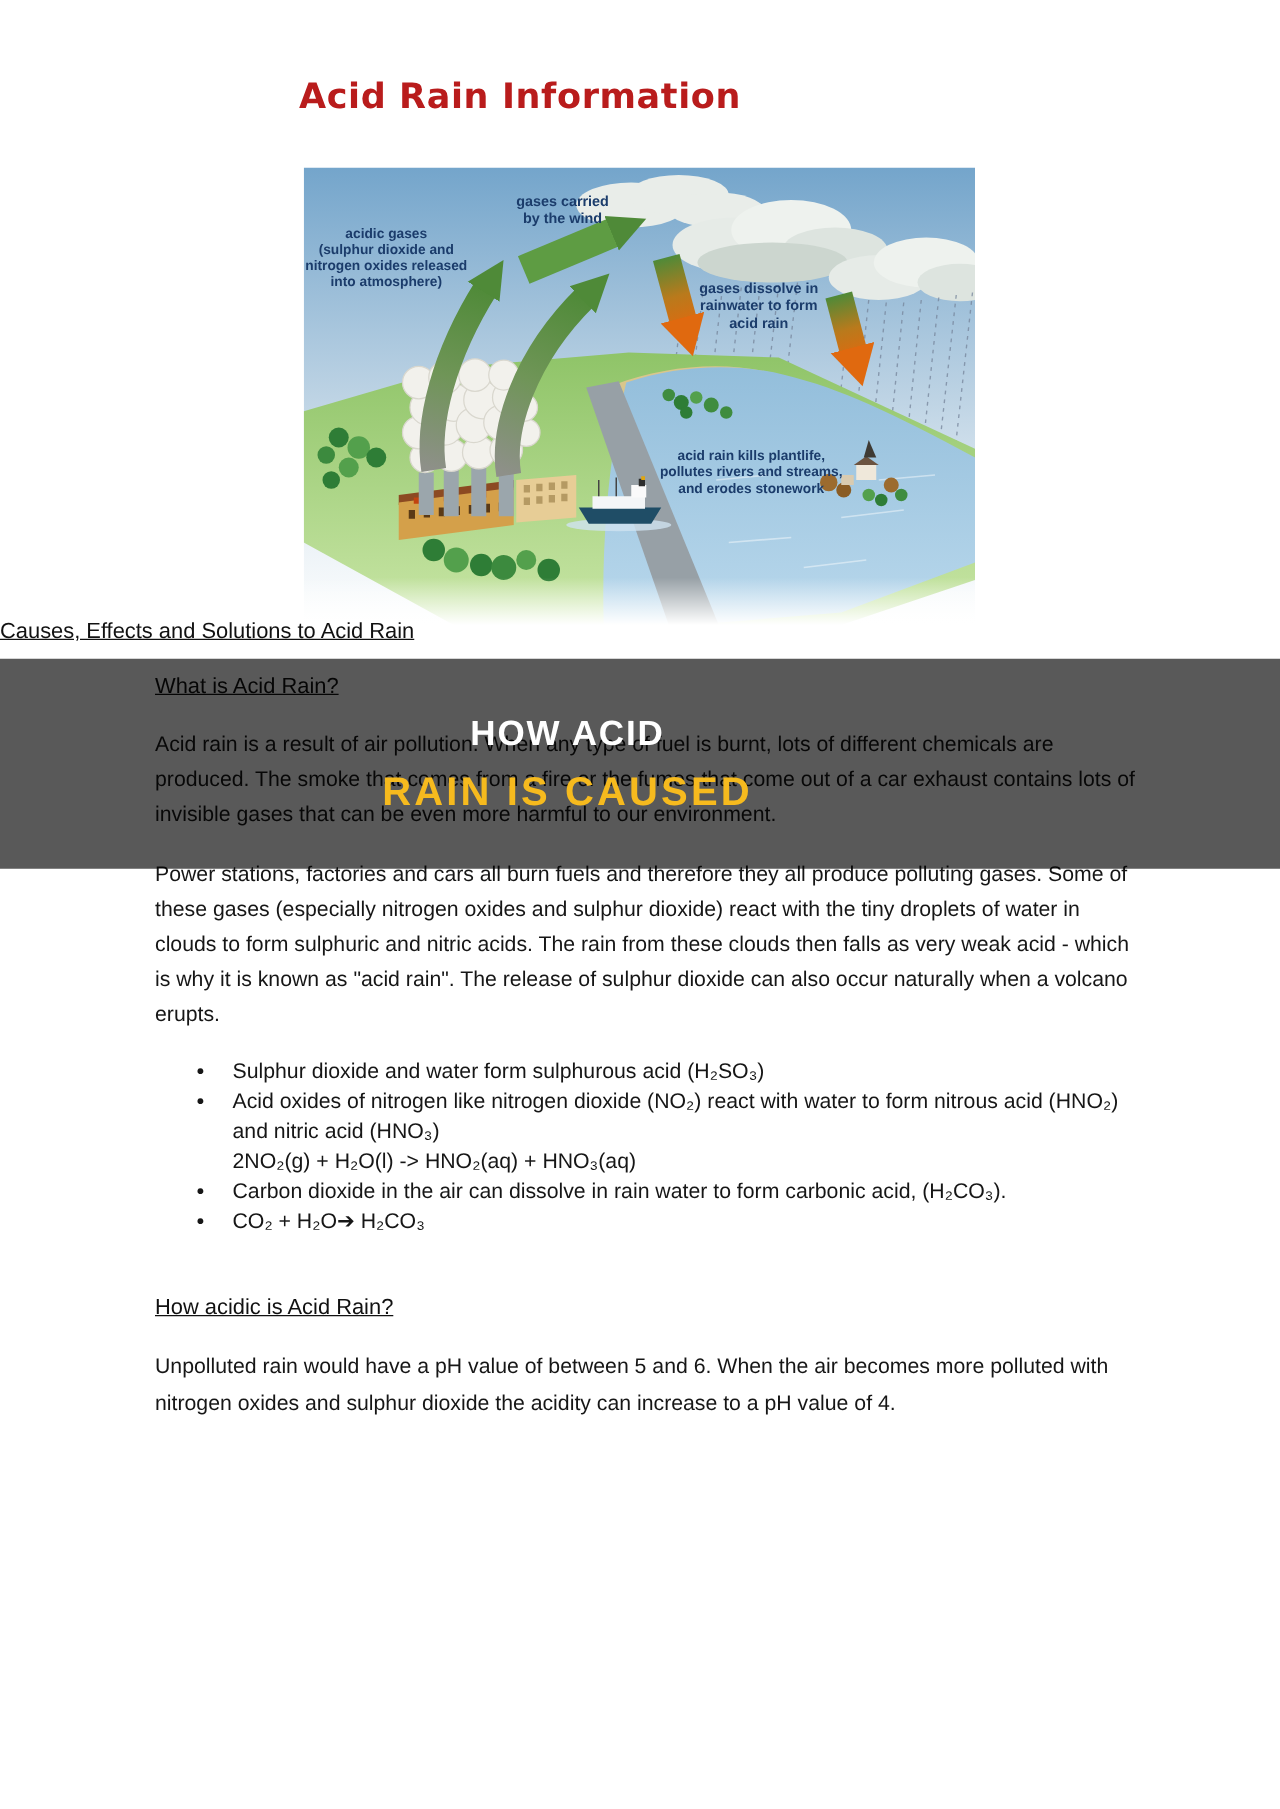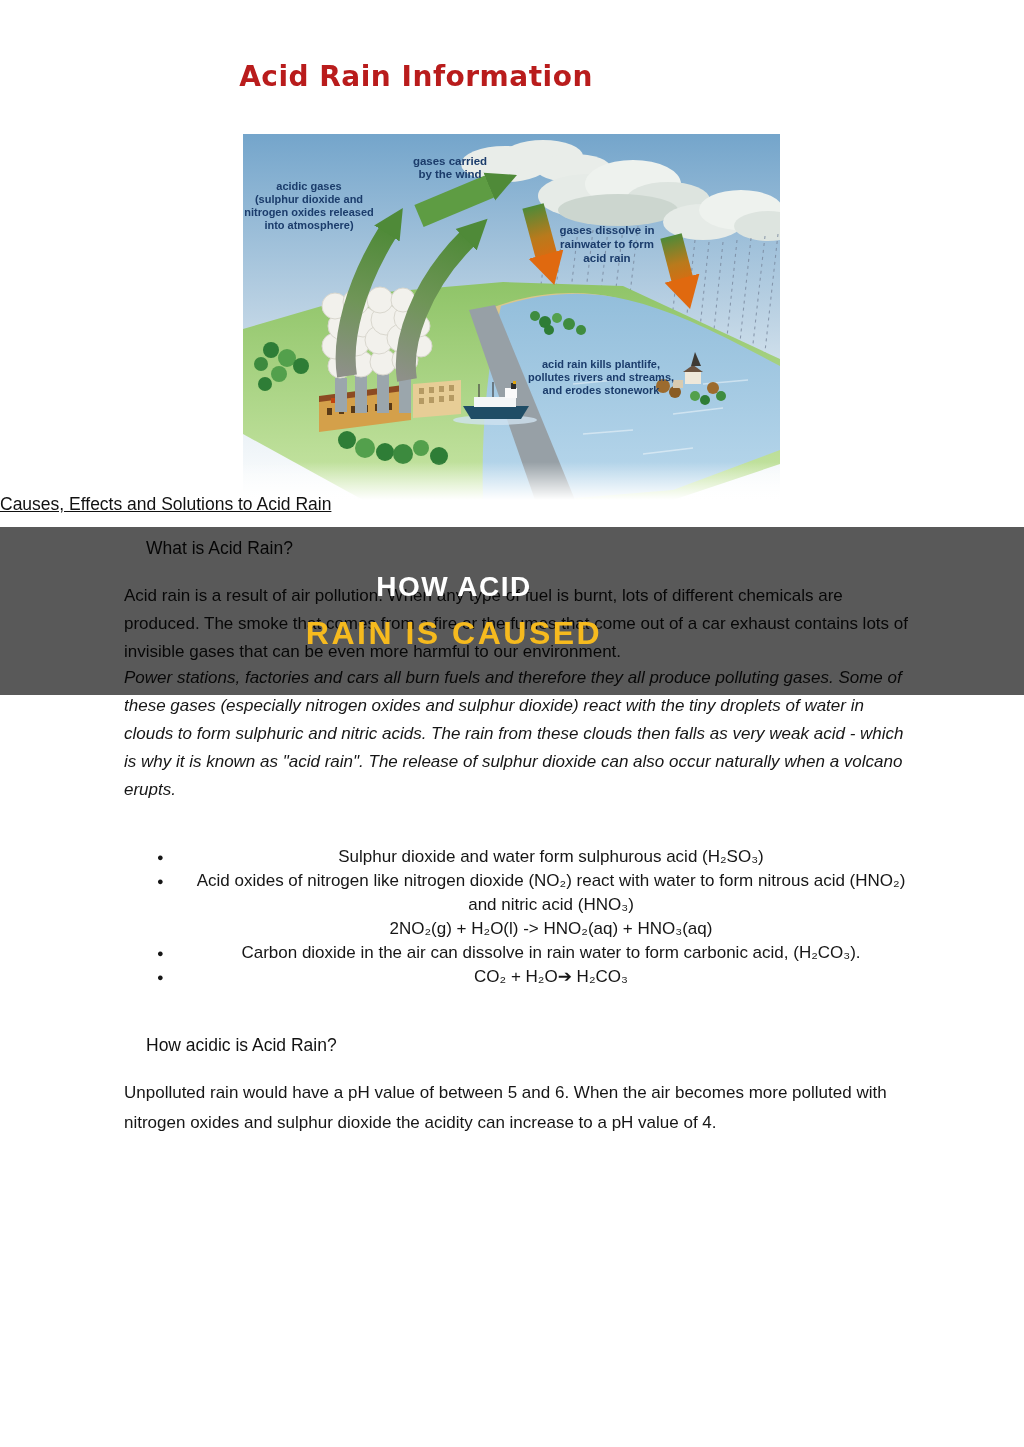--- a/index.html
+++ b/index.html
@@ -17,35 +17,35 @@
   
   .figure{left:243px;top:134px;width:537px;height:366px;}
   
   .caption{
     top:494px;left:0;width:1024px;text-align:left;
     font-size:17.5px;color:#111;
   }
   .caption span{text-decoration:underline;}
   
   .section-heading{
-    left:124px;font-size:17.5px;color:#111;margin-left:22px;
+    left:124px;font-size:17.5px;color:#111;text-decoration:underline;
   }
   .h-what{top:538px;}
   .h-acidic{top:1035px;}
   
   .para{
     left:124px;width:792px;font-size:17px;line-height:28px;color:#161616;
   }
   .p1{top:582px;}
-  .p2{top:664px;font-style:italic;}
+  .p2{top:686px;}
   .p3{top:1078px;line-height:30px;}
   
   .bullets{
     left:124px;top:845px;width:792px;list-style:none;margin:0;padding:0;
-    font-size:17px;line-height:24px;color:#161616;text-align:center;
+    font-size:17px;line-height:24px;color:#161616;
   }
   .bullets li{position:relative;padding-left:62px;}
   .bullets li::before{
     content:"\25CF";position:absolute;left:33px;top:0;
     font-size:11px;line-height:24px;color:#161616;
   }
   .eq:empty{display:none;}
   
   .overlay{
     left:0;top:527px;width:1024px;height:168px;

